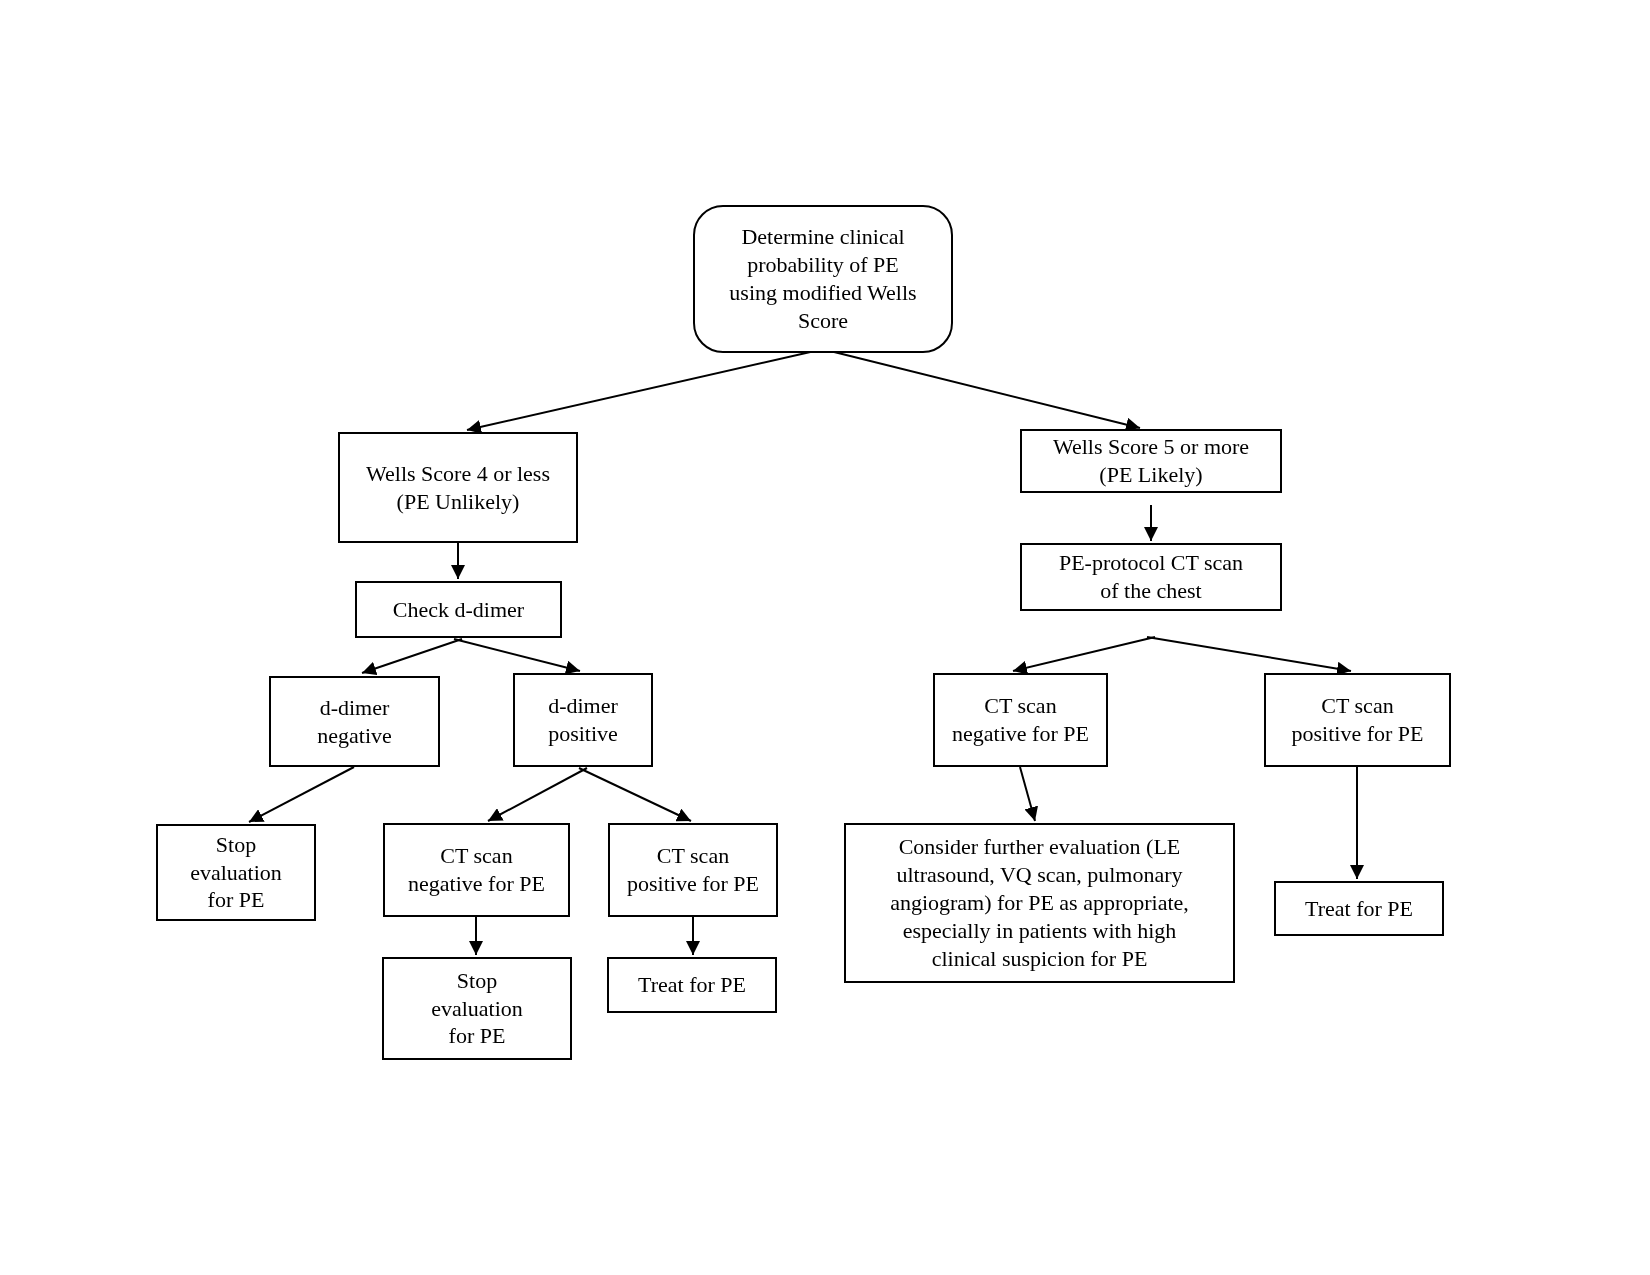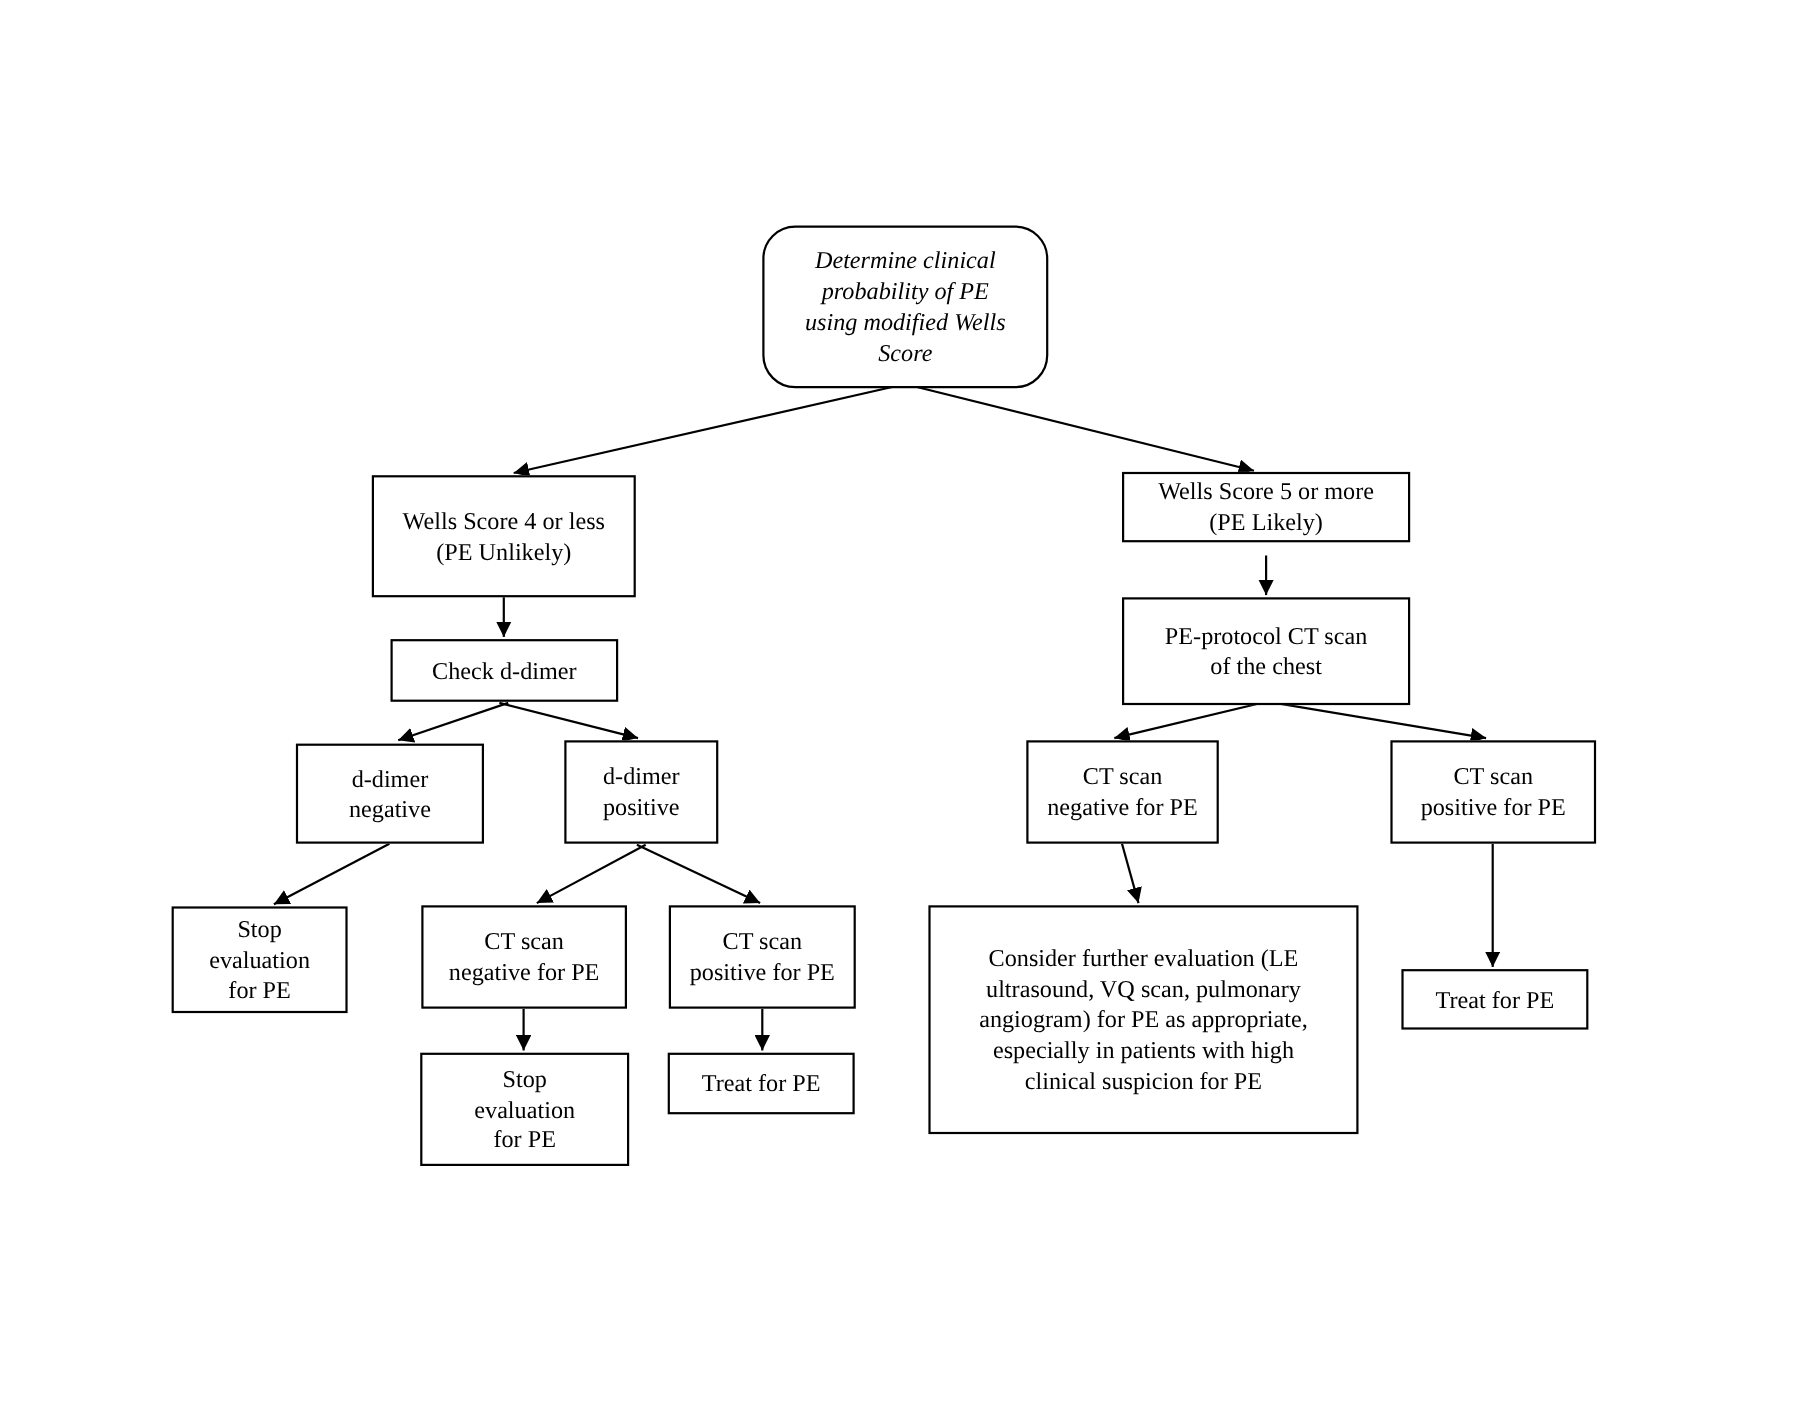--- a/index.html
+++ b/index.html
@@ -56,21 +56,21 @@
       <line x1="476" y1="917" x2="476" y2="955" marker-end="url(#arrow)"></line>
       <line x1="693" y1="917" x2="693" y2="955" marker-end="url(#arrow)"></line>
       <line x1="1151" y1="505" x2="1151" y2="541" marker-end="url(#arrow)"></line>
       <line x1="1155" y1="637" x2="1013" y2="671" marker-end="url(#arrow)"></line>
       <line x1="1147" y1="637" x2="1351" y2="671" marker-end="url(#arrow)"></line>
       <line x1="1020" y1="767" x2="1035" y2="821" marker-end="url(#arrow)"></line>
       <line x1="1357" y1="767" x2="1357" y2="879" marker-end="url(#arrow)"></line>
     </g>
   </svg>
 
-  <div class="node rounded" style="left:693px; top:205px; width:260px; height:148px;font-style:italic;">Determine clinical
+  <div class="node rounded" style="left:693px; top:205px; width:260px; height:148px;">Determine clinical
 probability of PE
 using modified Wells
 Score</div>
 
   <div class="node" style="left:338px; top:432px; width:240px; height:111px;">Wells Score 4 or less
 (PE Unlikely)</div>
 
   <div class="node" style="left:1020px; top:429px; width:262px; height:64px;">Wells Score 5 or more
 (PE Likely)</div>
 
@@ -91,30 +91,30 @@
 
   <div class="node" style="left:608px; top:823px; width:170px; height:94px;">CT scan
 positive for PE</div>
 
   <div class="node" style="left:382px; top:957px; width:190px; height:103px;">Stop
 evaluation
 for PE</div>
 
   <div class="node" style="left:607px; top:957px; width:170px; height:56px;">Treat for PE</div>
 
-  <div class="node" style="left:1020px; top:543px; width:262px; height:98px;">PE-protocol CT scan
+  <div class="node" style="left:1020px; top:543px; width:262px; height:68px;">PE-protocol CT scan
 of the chest</div>
 
   <div class="node" style="left:933px; top:673px; width:175px; height:94px;">CT scan
 negative for PE</div>
 
   <div class="node" style="left:1264px; top:673px; width:187px; height:94px;">CT scan
 positive for PE</div>
 
-  <div class="node" style="left:844px; top:823px; width:391px; height:208px;">Consider further evaluation (LE
+  <div class="node" style="left:844px; top:823px; width:391px; height:160px;">Consider further evaluation (LE
 ultrasound, VQ scan, pulmonary
 angiogram) for PE as appropriate,
 especially in patients with high
 clinical suspicion for PE</div>
 
   <div class="node" style="left:1274px; top:881px; width:170px; height:55px;">Treat for PE</div>
 
 </div>
 
 </body></html>

